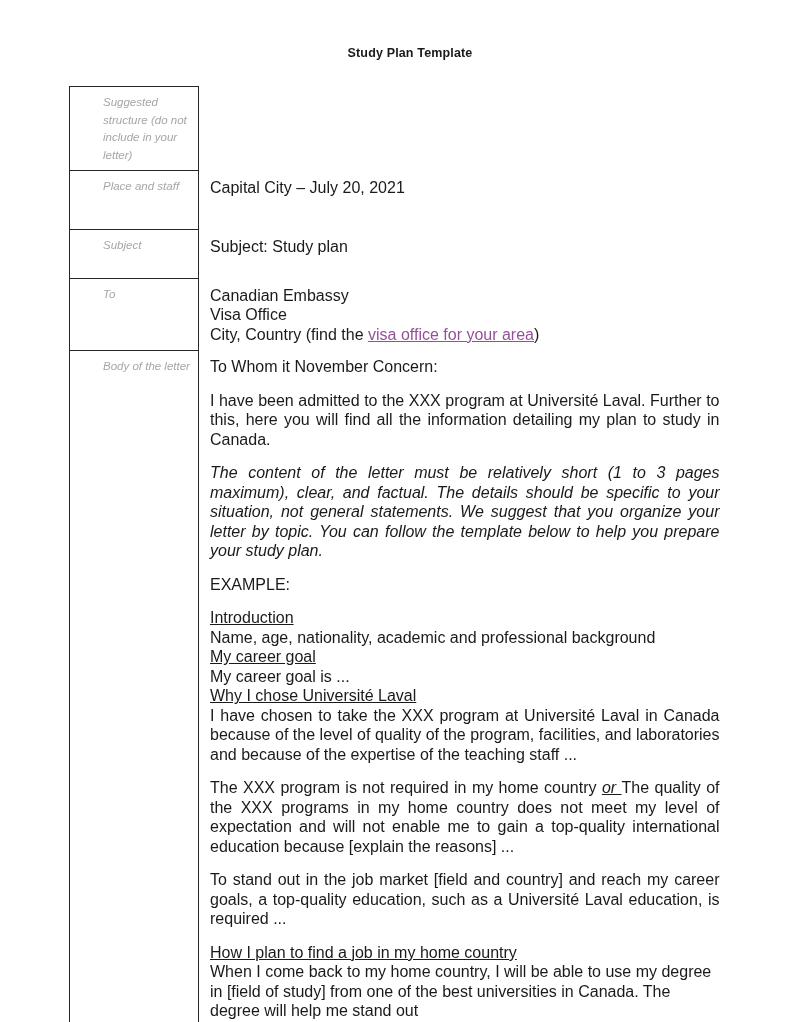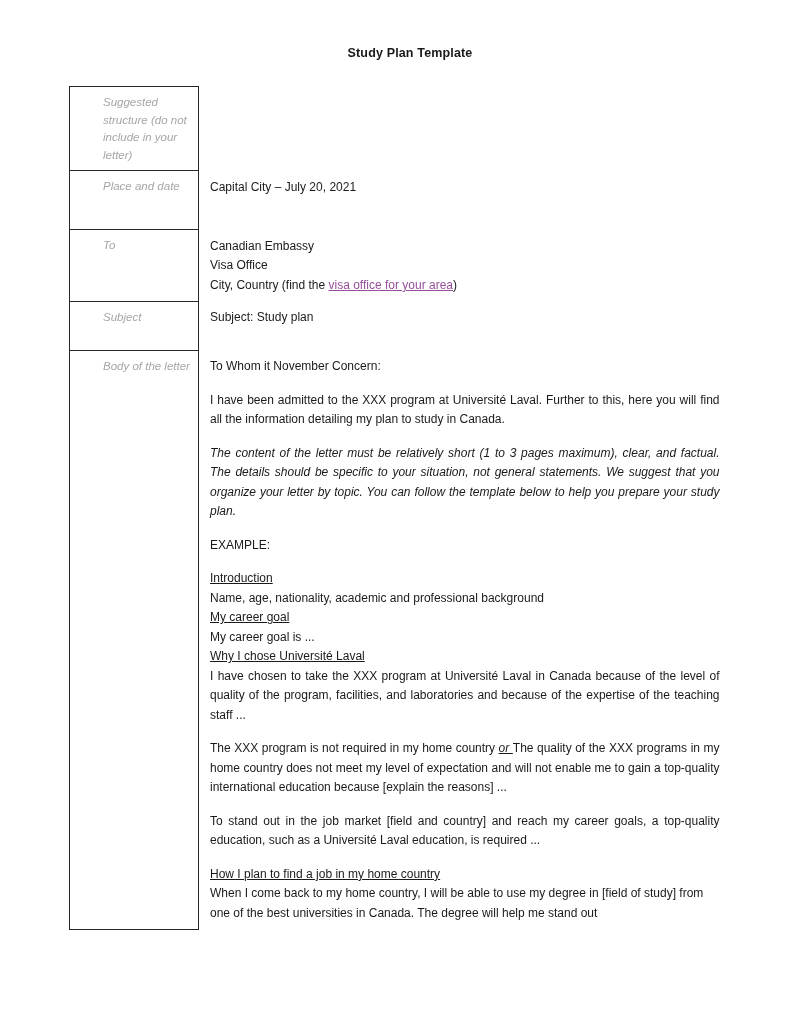--- a/index.html
+++ b/index.html
@@ -67,21 +67,21 @@
     display: block;
     margin-left: 24px;
   }
   .cell-struct  { height: 74px; }
   .cell-place   { height: 59px; }
   .cell-to      { height: 70px; }
   .cell-subject { height: 49px; }
   .cell-body    { height: 569px; }
 
   .body-txt {
-    font-size: 12px;
+    font-size: 16px;
     line-height: 19.5px;
     color: #1a1a1a;
   }
   .body-txt p {
     margin: 0 0 14px 0;
     text-align: justify;
   }
   .body-txt p.tight { margin-bottom: 0; }
   .body-txt p.noj  { text-align: left; }
   .addr-line { display: block; }
@@ -115,56 +115,56 @@
 
       <tr>
         <td class="col-label cell-struct">
           <span class="lbl">Suggested structure (do not include in your letter)</span>
         </td>
         <td class="col-body cell-struct"></td>
       </tr>
 
       <tr>
         <td class="col-label cell-place">
-          <span class="lbl">Place and date</span>
+          <span class="lbl">Place and staff</span>
         </td>
         <td class="col-body cell-place">
           <div class="body-txt">
             <p class="tight noj">Capital City – July 20, 2021</p>
+          </div>
+        </td>
+      </tr>
+
+      <tr>
+        <td class="col-label cell-subject">
+          <span class="lbl">Subject</span>
+        </td>
+        <td class="col-body cell-subject">
+          <div class="body-txt">
+            <p class="tight noj">Subject: Study plan</p>
           </div>
         </td>
       </tr>
 
       <tr>
         <td class="col-label cell-to">
           <span class="lbl">To</span>
         </td>
         <td class="col-body cell-to">
           <div class="body-txt">
             <p class="tight noj">
               <span class="addr-line">Canadian Embassy</span>
               <span class="addr-line">Visa Office</span>
               <span class="addr-line"><span>City, Country (find the </span><a class="lnk" href="#">visa office for your area</a><span>)</span></span>
             </p>
           </div>
         </td>
       </tr>
 
       <tr>
-        <td class="col-label cell-subject">
-          <span class="lbl">Subject</span>
-        </td>
-        <td class="col-body cell-subject">
-          <div class="body-txt">
-            <p class="tight noj">Subject: Study plan</p>
-          </div>
-        </td>
-      </tr>
-
-      <tr>
         <td class="col-label cell-body">
           <span class="lbl">Body of the letter</span>
         </td>
         <td class="col-body cell-body">
           <div class="body-txt">
 
             <p class="noj">To Whom it November Concern:</p>
 
             <p>I have been admitted to the XXX program at Université Laval. Further to this, here you will find all the information detailing my plan to study in Canada.</p>
 

